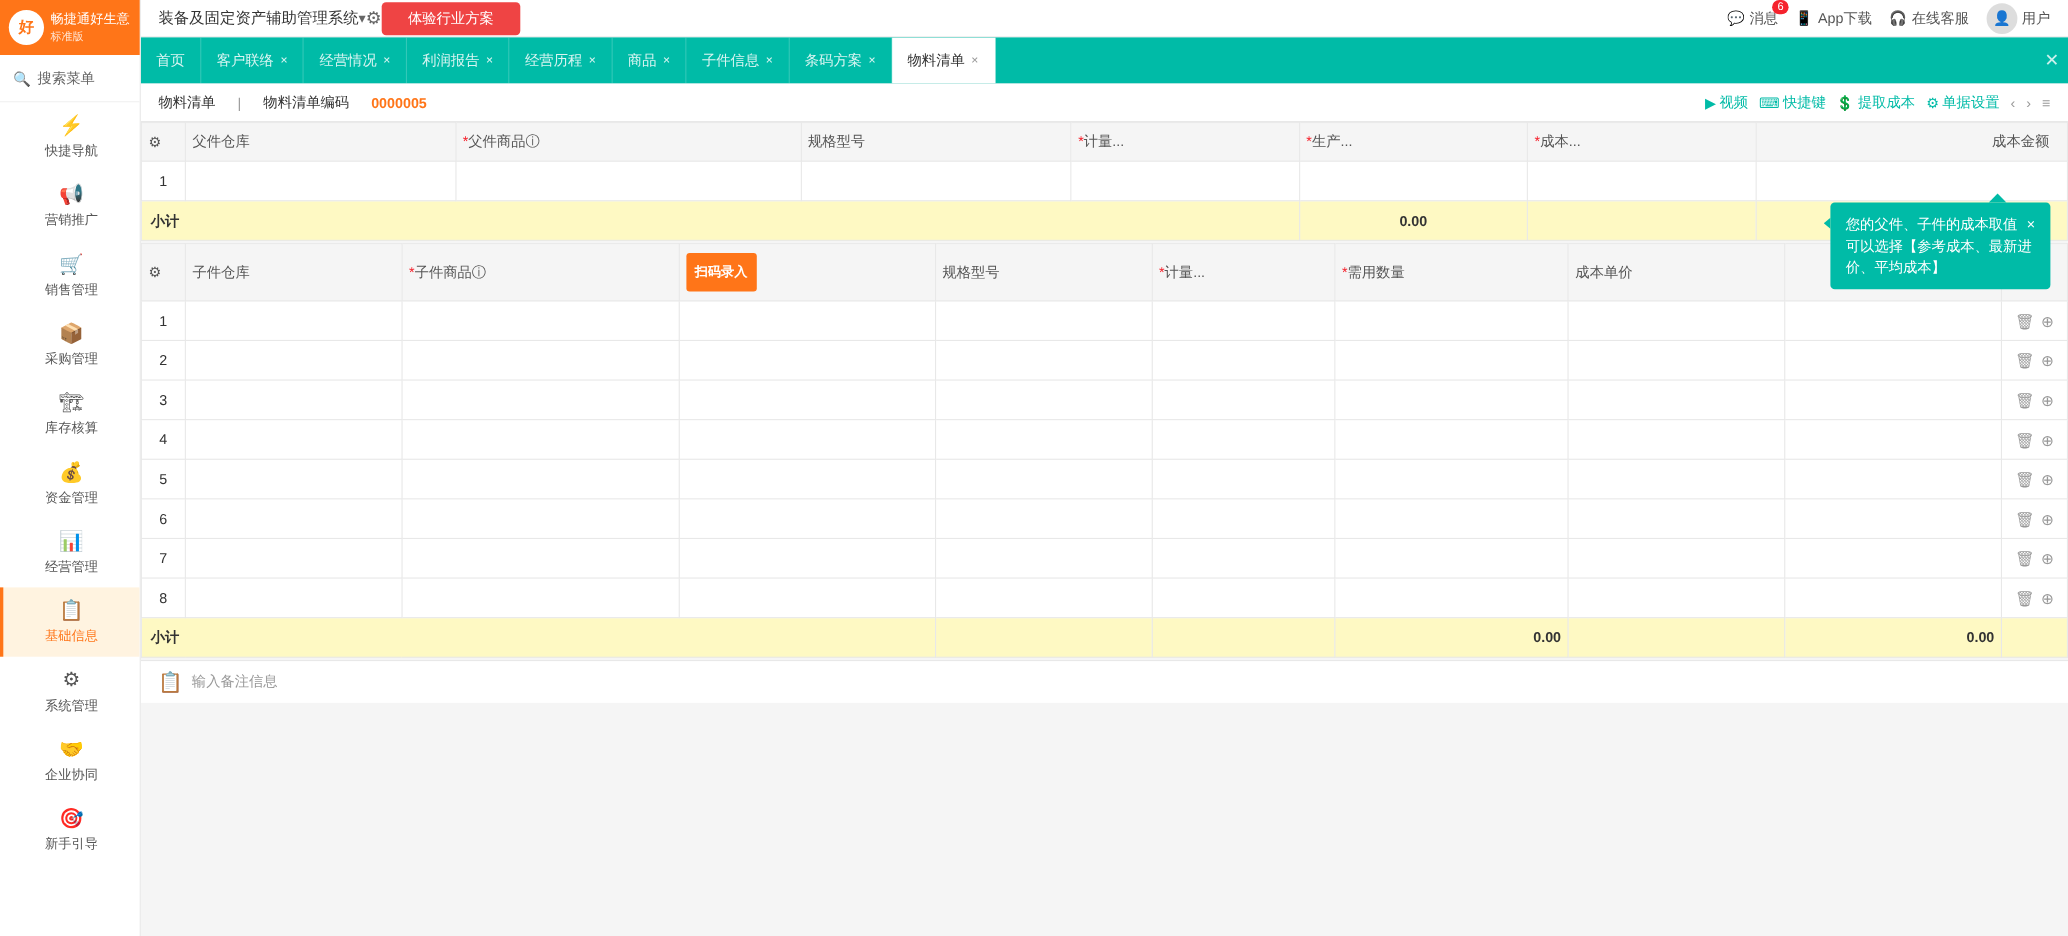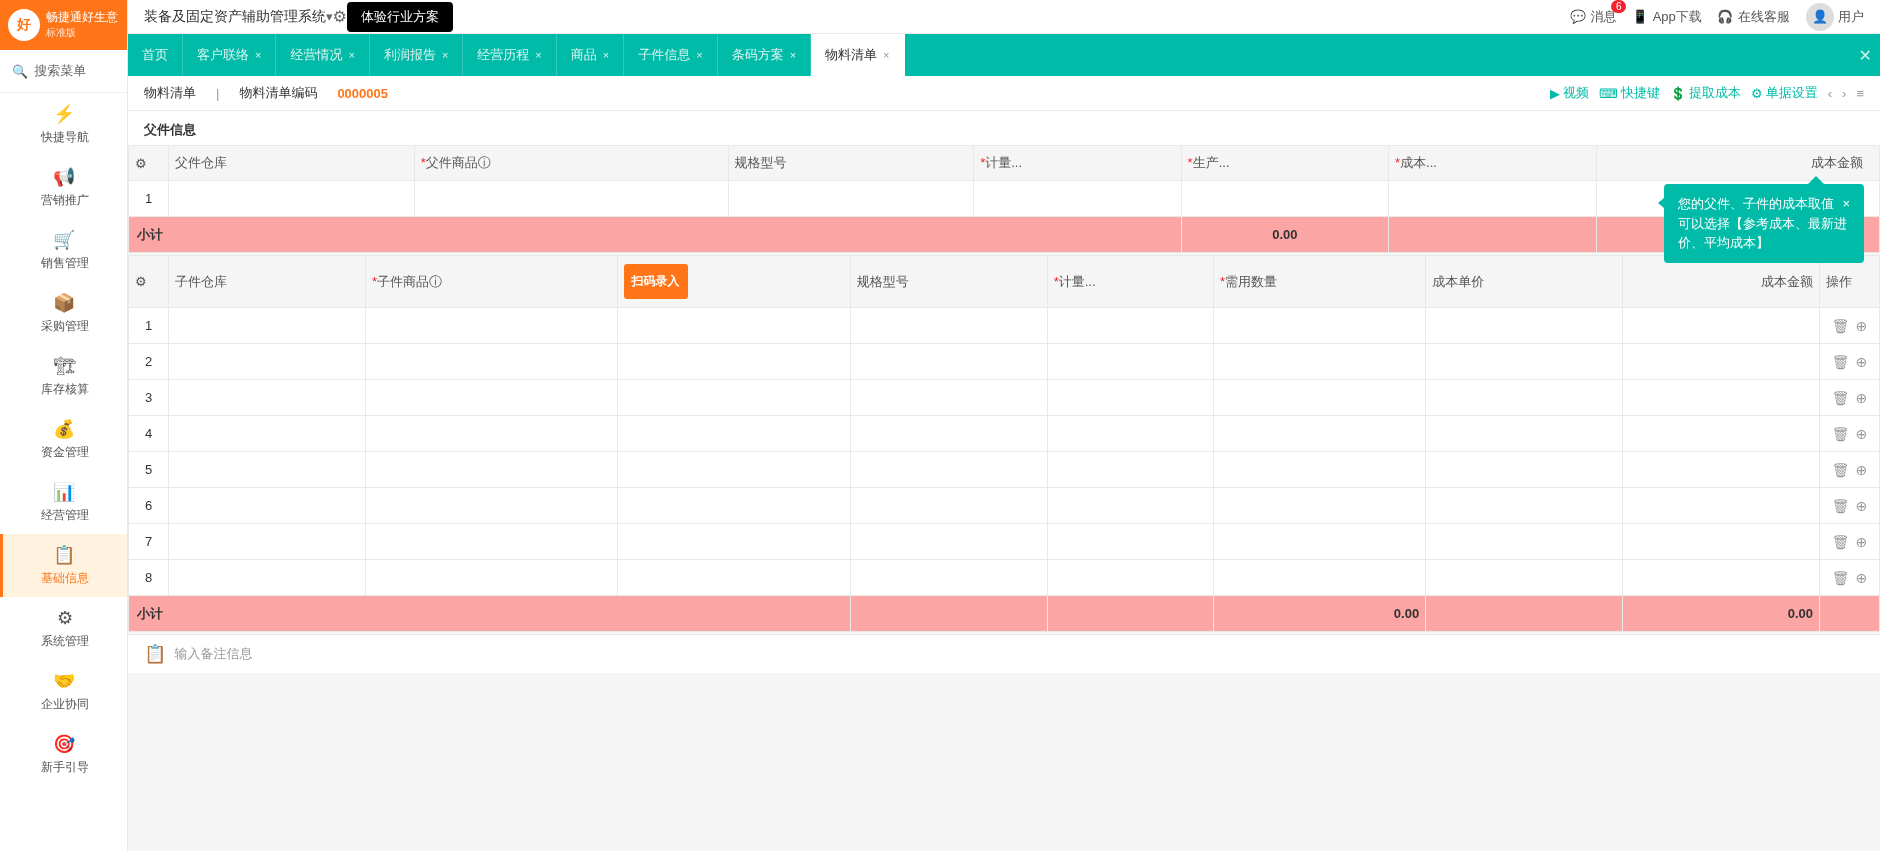--- a/index.html
+++ b/index.html
@@ -73,21 +73,21 @@
 
     
     .topbar {
       height: 34px;
       background: #fff;
       display: flex;
       align-items: center;
       padding: 0 16px;
       border-bottom: 1px solid #e8e8e8;
     }
-    .topbar-btn { display: flex; align-items: center; gap: 4px; background: #000000; color: #fff; border: none; padding: 6px 14px; border-radius: 4px; cursor: pointer; font-size: 13px; }
+    .topbar-btn { display: flex; align-items: center; gap: 4px; background: #ef4444; color: #fff; border: none; padding: 6px 24px; border-radius: 4px; cursor: pointer; font-size: 13px; }
     .topbar-right { display: flex; align-items: center; gap: 16px; margin-left: auto; }
     .topbar-right-item { display: flex; align-items: center; gap: 4px; color: #555; font-size: 13px; cursor: pointer; position: relative; }
     .badge { background: #f5222d; color: #fff; border-radius: 10px; font-size: 10px; padding: 1px 5px; position: absolute; top: -8px; right: -10px; }
     .user-avatar { width: 28px; height: 28px; border-radius: 50%; background: #ddd; display: flex; align-items: center; justify-content: center; }
 
     
     .nav-tabs {
       background: #00bba7;
       display: flex;
       align-items: center;
@@ -158,21 +158,21 @@
       font-weight: normal;
       white-space: nowrap;
     }
     .data-table td {
       padding: 6px 6px;
       border: 1px solid #e8e8e8;
       color: #333;
       height: 36px;
     }
     .subtotal-row td {
-      background: #fca5a5;
+      background: #fef9c3;
       font-weight: bold;
       color: #333;
     }
     .row-num { color: #999; text-align: center; width: 30px; }
     .required-star { color: #f5222d; }
     .scan-btn {
       background: #ff7518;
       color: #fff;
       border: none;
       padding: 9px 8px;
@@ -396,21 +396,20 @@
       </div>
     </div>
 
     <div class="tooltip-box" style="position:absolute; top:108px; right:16px; z-index:200;">
       <div class="tooltip-indicator"></div>
       <span class="tooltip-close">×</span>
       <span>您的父件、子件的成本取值可以选择【参考成本、最新进价、平均成本】</span>
     </div>
 
     <div class="section">
-      <div class="section-title">父件信息</div>
       <table class="data-table">
         <thead>
           <tr>
             <th style="width:40px;">⚙</th>
             <th>父件仓库</th>
             <th><span class="required-star">*</span>父件商品ⓘ</th>
             <th>规格型号</th>
             <th><span class="required-star">*</span>计量...</th>
             <th><span class="required-star">*</span>生产...</th>
             <th><span class="required-star">*</span>成本...</th>

